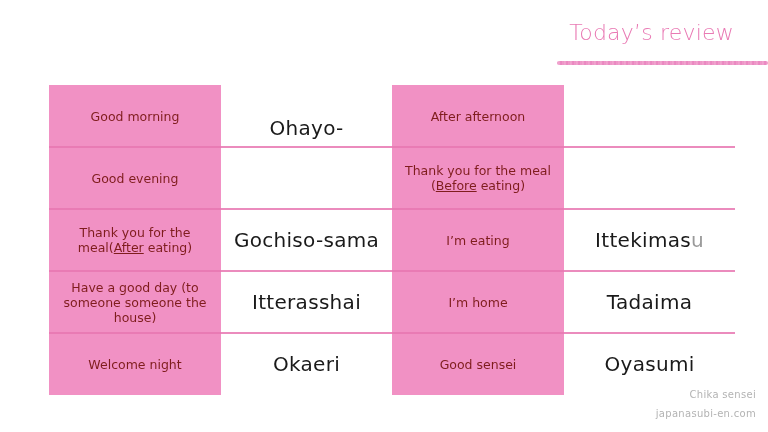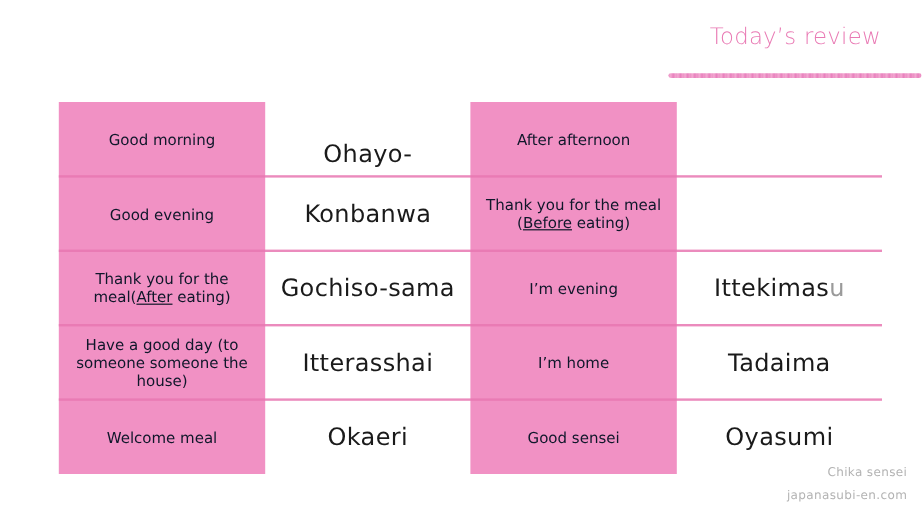--- a/index.html
+++ b/index.html
@@ -11,21 +11,21 @@
       width: 768px;
       height: 432px;
       position: relative;
       overflow: hidden;
       font-family: "DejaVu Sans", sans-serif;
     }
     .title {
       position: absolute;
       right: 34px;
       top: 20px;
-      font-size: 19px;
+      font-size: 22px;
       color: #e97ab4;
       letter-spacing: 0.2px;
       font-family: "DejaVu Sans", sans-serif;
       font-weight: 300;
     }
     .title-rule {
       position: absolute;
       left: 557px;
       top: 61px;
       width: 211px;
@@ -60,21 +60,21 @@
       position: absolute;
       display: flex;
       align-items: center;
       justify-content: center;
       text-align: center;
       box-sizing: border-box;
     }
     .cell.en {
       width: 172px;
       height: 62px;
-      color: #0f172a;
+      color: #7f1d1d;
       font-size: 12.5px;
       line-height: 15px;
       padding: 0 8px;
     }
     .cell.jp {
       width: 171px;
       height: 62px;
       color: #1a1a1a;
       font-size: 20px;
       letter-spacing: 0.3px;
@@ -104,40 +104,39 @@
 
   <div class="row-line" style="top:61px"></div>
   <div class="row-line" style="top:123px"></div>
   <div class="row-line" style="top:185px"></div>
   <div class="row-line" style="top:247px"></div>
 
   <div class="cell en" style="left:0;top:0">Good morning</div>
   <div class="cell jp" style="left:172px;top:12px">Ohayo-</div>
 
   <div class="cell en" style="left:0;top:62px">Good evening</div>
-  <div class="cell jp" style="left:172px;top:62px">Konbanwa</div>
 
   <div class="cell en" style="left:0;top:124px">
     <span><span>Thank you for the meal(</span><span class="ul">After</span><span> eating)</span></span>
   </div>
   <div class="cell jp" style="left:172px;top:124px">Gochiso-sama</div>
 
   <div class="cell en" style="left:0;top:186px">Have a good day (to someone someone the house)</div>
   <div class="cell jp" style="left:172px;top:186px">Itterasshai</div>
 
-  <div class="cell en" style="left:0;top:248px">Welcome meal</div>
+  <div class="cell en" style="left:0;top:248px">Welcome night</div>
   <div class="cell jp" style="left:172px;top:248px">Okaeri</div>
 
   <div class="cell en" style="left:343px;top:0">After afternoon</div>
 
   <div class="cell en" style="left:343px;top:62px">
     <span><span>Thank you for the meal (</span><span class="ul">Before</span><span> eating)</span></span>
   </div>
 
-  <div class="cell en" style="left:343px;top:124px">I’m evening</div>
+  <div class="cell en" style="left:343px;top:124px">I’m eating</div>
   <div class="cell jp" style="left:515px;top:124px">
     <span><span>Ittekimas</span><span class="u-light">u</span></span>
   </div>
 
   <div class="cell en" style="left:343px;top:186px">I’m home</div>
   <div class="cell jp" style="left:515px;top:186px">Tadaima</div>
 
   <div class="cell en" style="left:343px;top:248px">Good sensei</div>
   <div class="cell jp" style="left:515px;top:248px">Oyasumi</div>
 </div>

